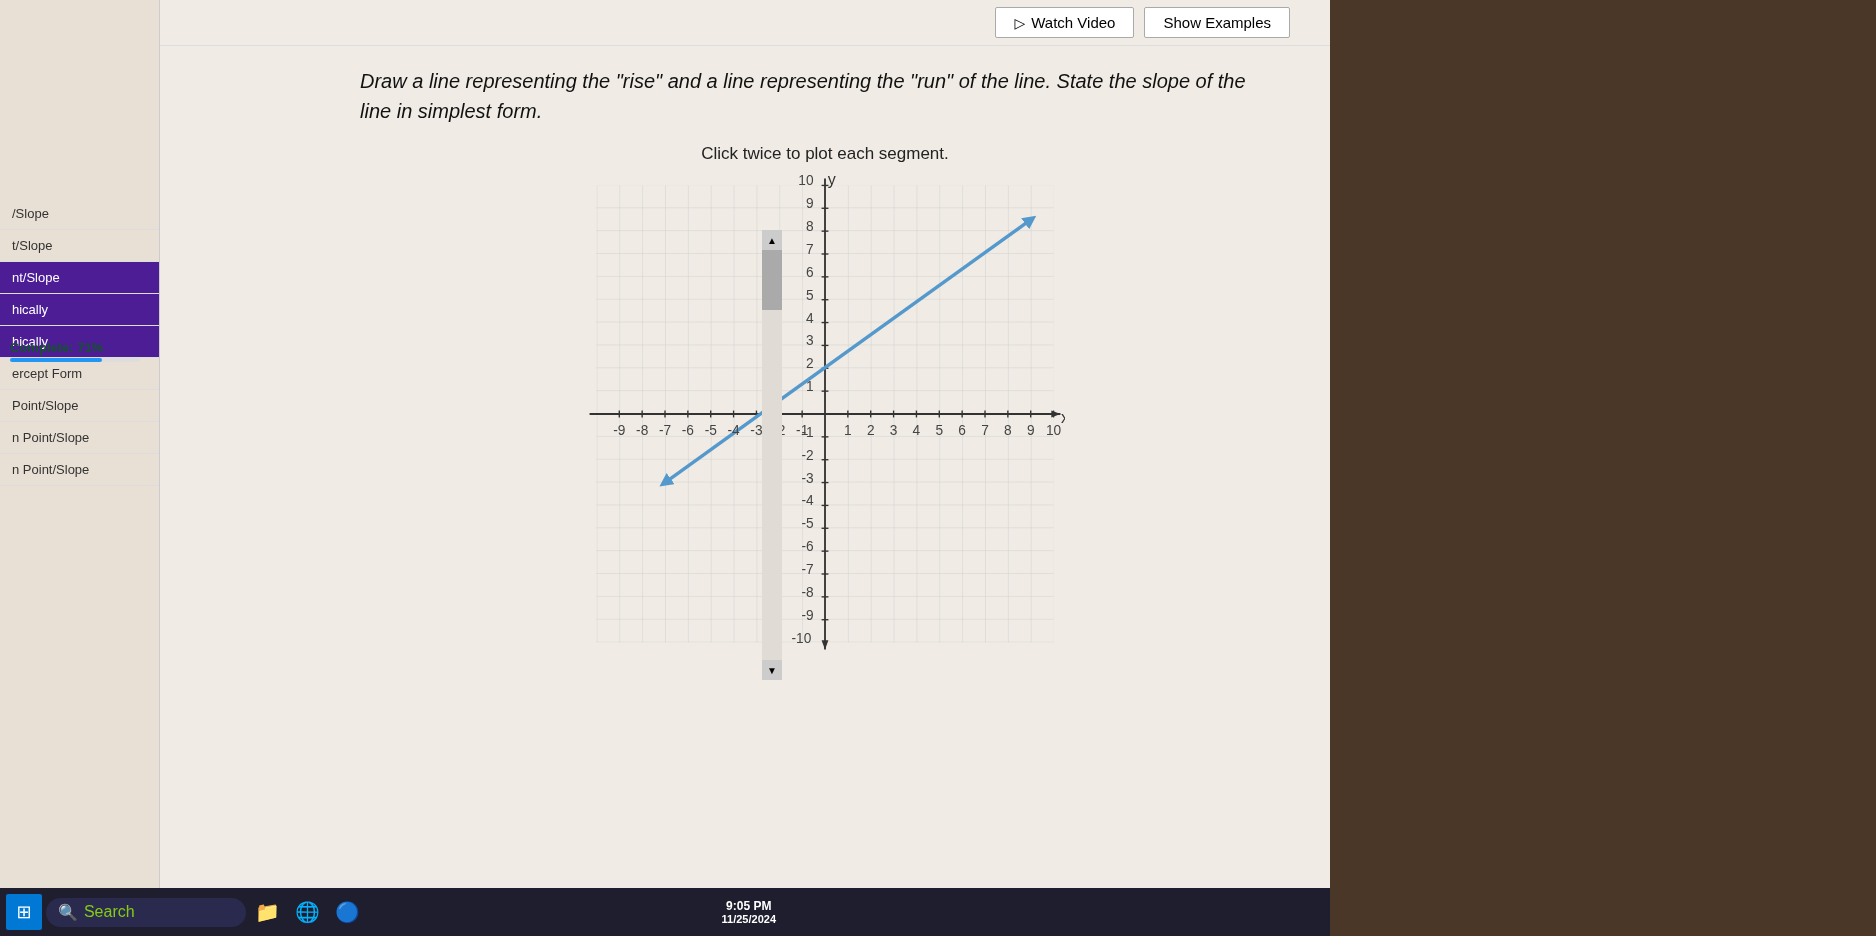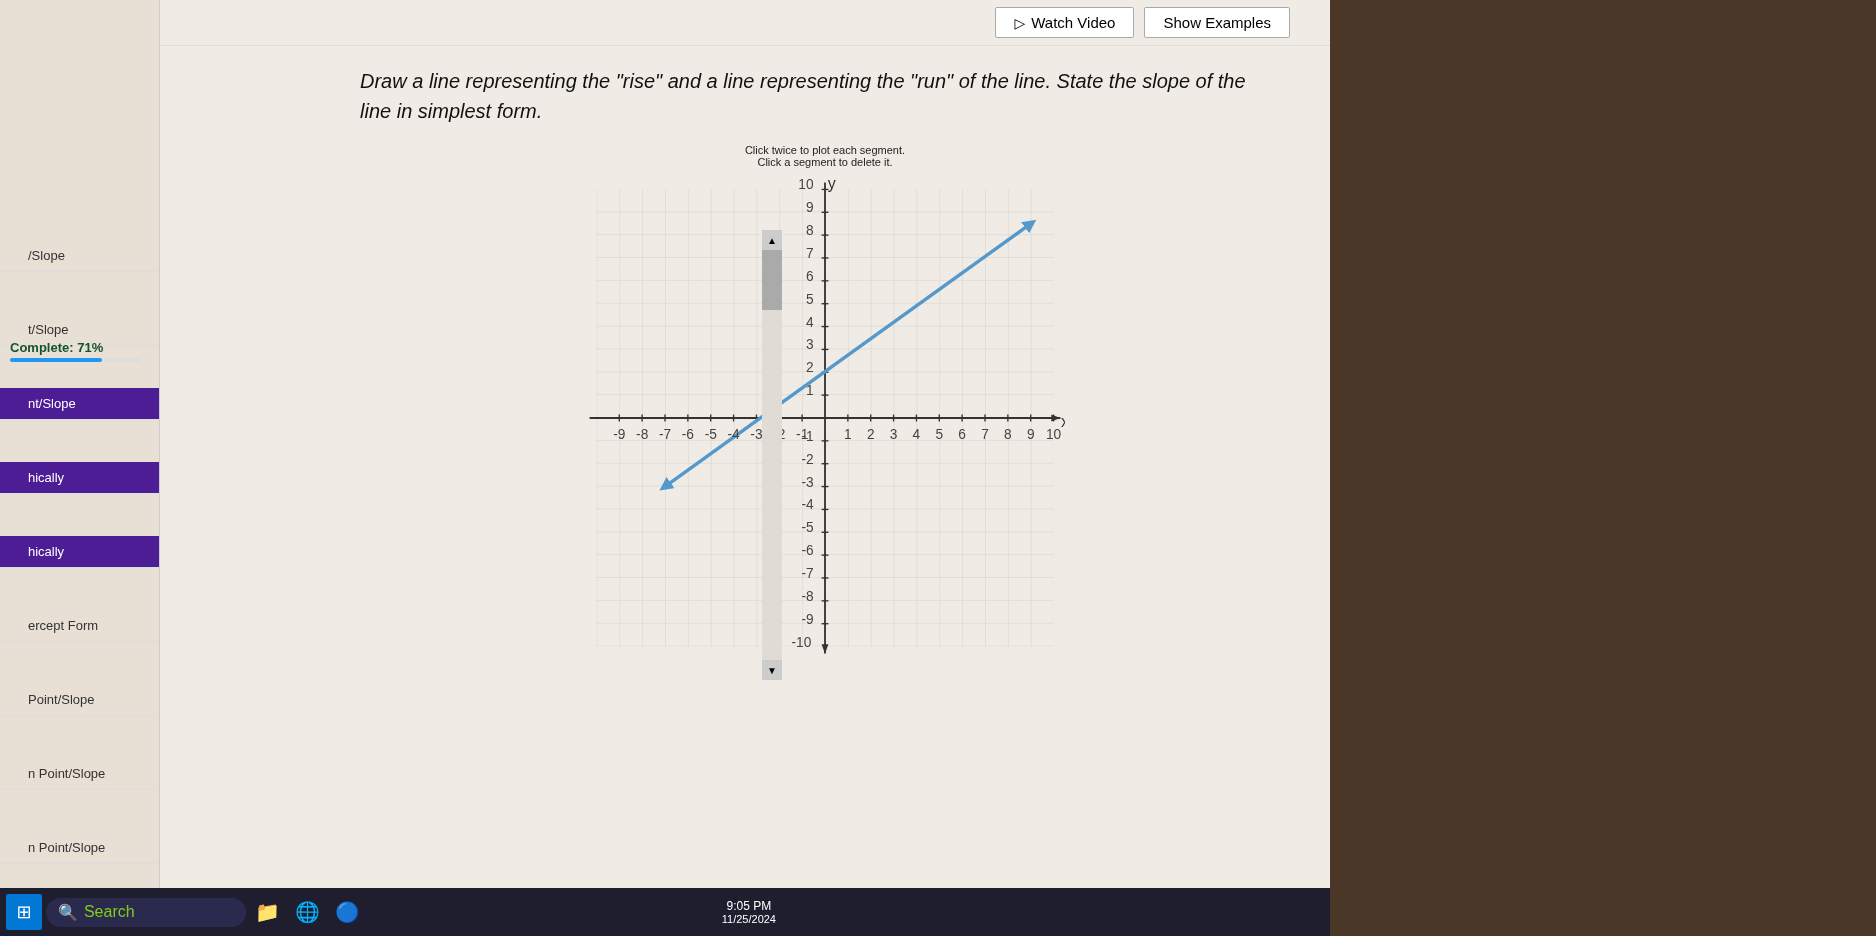--- a/index.html
+++ b/index.html
@@ -18,26 +18,25 @@
       min-width: 160px;
       background: #e8e0d5;
       height: 100%;
       display: flex;
       flex-direction: column;
       padding-top: 170px;
       border-right: 1px solid #ccc;
     }
 
     .sidebar-item {
-      padding: 8px 28px;
+      padding: 8px 12px;
       font-size: 13px;
       color: #333;
       cursor: pointer;
       border-bottom: 1px solid #ddd;
-      margin-top: 42px;
     }
 
     .sidebar-item.active {
       background: #4c1d95;
       color: white;
     }
 
     .sidebar-complete {
       position: absolute;
       top: 170px;
@@ -112,21 +111,21 @@
       color: #111;
       max-width: 900px;
       line-height: 1.5;
       margin-bottom: 18px;
       font-style: italic;
       font-weight: normal;
     }
 
     .instructions {
       text-align: center;
-      font-size: 11px;
+      font-size: 17px;
       color: #222;
       margin-bottom: 10px;
       width: 100%;
       max-width: 700px;
       align-self: center;
     }
 
     
     .graph-container {
       align-self: center;
@@ -259,21 +258,20 @@
     </button>
   </div>
 
   <div class="content">
     <p class="question-text">
       Draw a line representing the "rise" and a line representing the "run" of the line. <em>State the slope of the line in simplest form.</em>
     </p>
 
     <div class="instructions">
       <div>Click twice to plot each segment.</div>
-      <div>Click a segment to delete it.</div>
     </div>
 
     <div class="graph-container">
       <svg class="graph" width="480" height="480" viewBox="-10.5 -10.5 21 21" style="transform: scaleY(-1); display: block;">
 
         <defs>
           <pattern id="grid" width="1" height="1" patternUnits="userSpaceOnUse">
             <path d="M 1 0 L 0 0 0 1" fill="none" stroke="#ccc" stroke-width="0.04"></path>
           </pattern>
         </defs>
@@ -414,17 +412,17 @@
 <div style="position:fixed; bottom:0; left:0; width:1330px; height:48px; background:#1e1e2e; display:flex; align-items:center; padding:0 6px; gap:4px; z-index:200;">
   <button style="background:#0078d4; border:none; color:white; width:36px; height:36px; border-radius:2px; cursor:pointer; display:flex; align-items:center; justify-content:center; font-size:18px;">⊞</button>
   <div style="background:#2a2a4e; border-radius:16px; display:flex; align-items:center; padding:5px 12px; gap:6px; width:200px;">
     <span>🔍</span>
     <span style="color:#84cc16; font-size:16px;">Search</span>
   </div>
   <div style="width:36px; height:36px; display:flex; align-items:center; justify-content:center; font-size:20px; cursor:pointer;">📁</div>
   <div style="width:36px; height:36px; display:flex; align-items:center; justify-content:center; font-size:20px; cursor:pointer;">🌐</div>
   <div style="width:36px; height:36px; display:flex; align-items:center; justify-content:center; font-size:20px; cursor:pointer;">🔵</div>
 
-  <div style="position:absolute; right:554px; bottom:0; height:48px; display:flex; flex-direction:column; align-items:center; justify-content:center; color:white;">
+  <div style="position:absolute; right:554px; bottom:0; height:48px; display:flex; flex-direction:column; align-items:center; justify-content:center; color:white;font-weight:bold;">
     <span style="font-size:12px;">9:05 PM</span>
     <span style="font-size:11px;text-align:right;">11/25/2024</span>
   </div>
 </div>
 
 </body></html>

